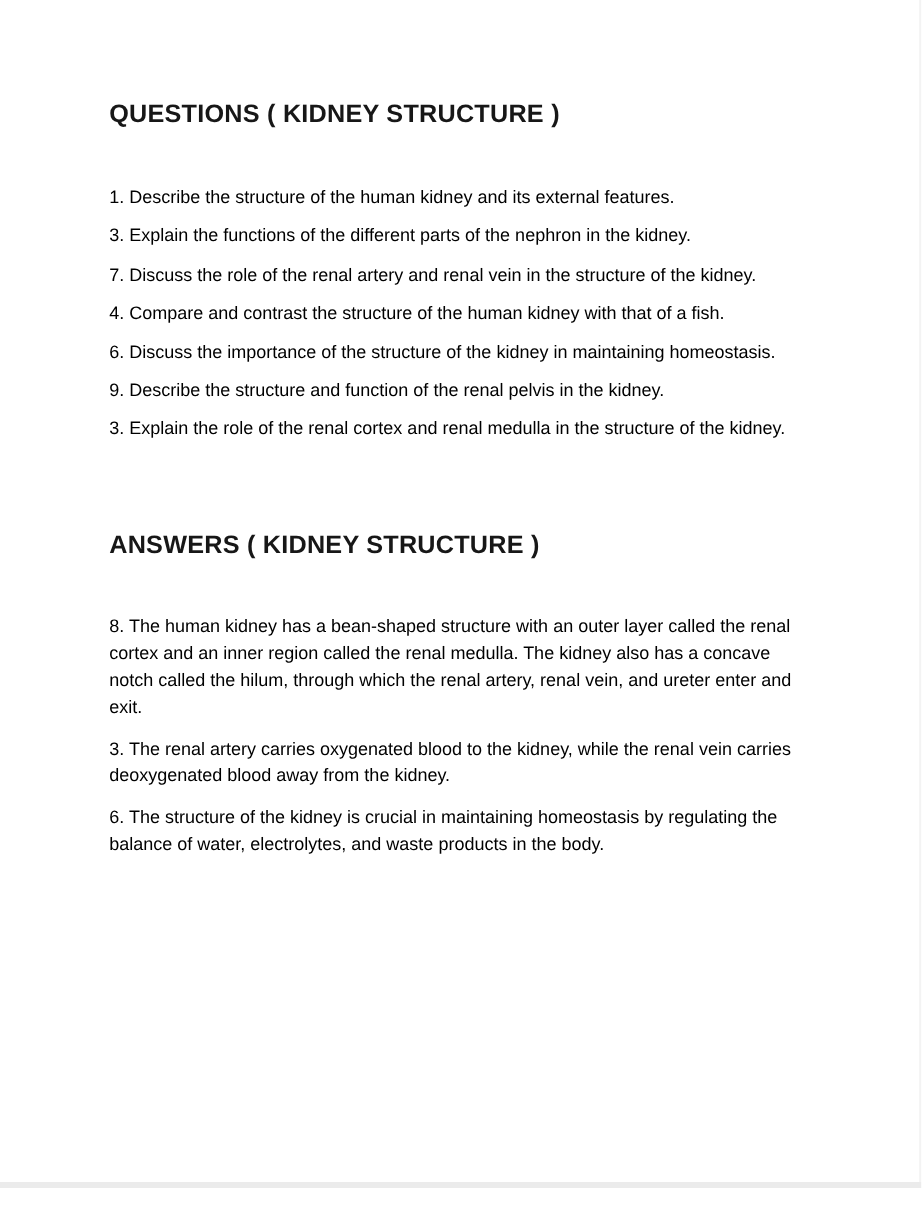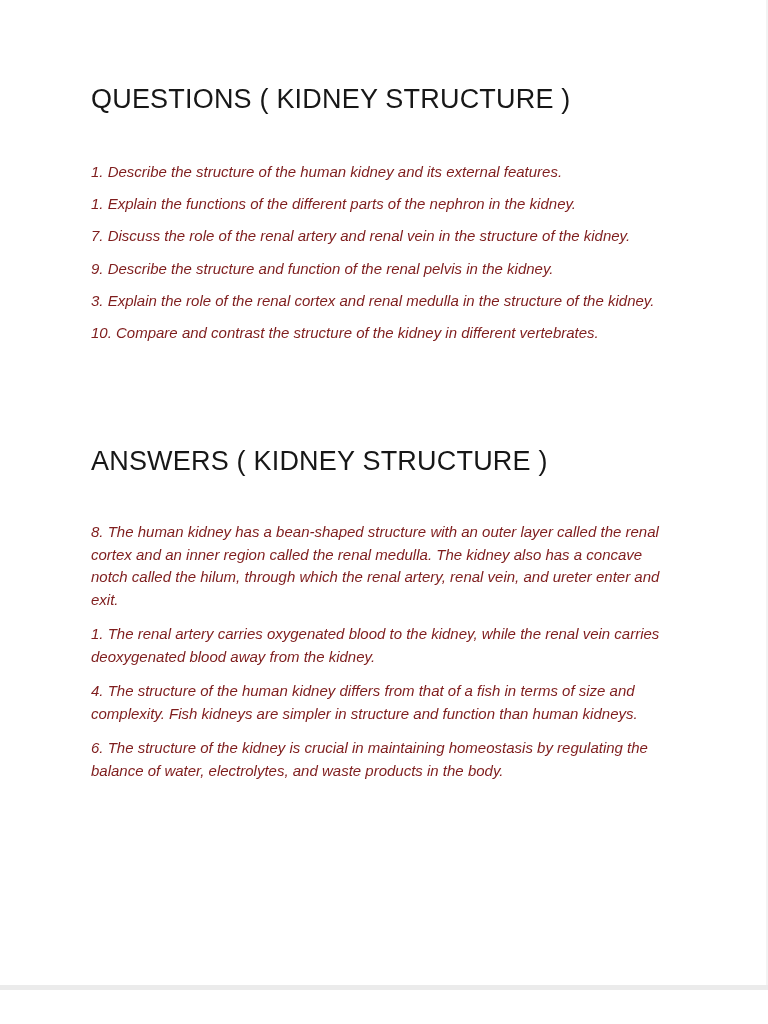--- a/index.html
+++ b/index.html
@@ -17,38 +17,37 @@
     color: #1f1f1f;
     overflow: hidden;
     box-sizing: border-box;
   }
   .content {
     padding: 84px 86px 0 91px;
     box-sizing: border-box;
   }
   h1.doc-title {
     margin: 0;
-    font-size: 27px;
+    font-size: 21px;
     line-height: 1.15;
-    font-weight: 400;
+    font-weight: 700;
     color: #171717;
     letter-spacing: 0.2px;
   }
   h1.doc-title.answers {
-    margin-top: 104px;
+    margin-top: 76px;
   }
   .item-list {
     margin-top: 47px;
   }
   .item-list p {
     margin: 0 0 13px 0;
     font-size: 15px;
     line-height: 1.28;
-    color: #7f1d1d;
-    font-style: italic;
+    color: #000000;
   }
   .item-list.answers-list {
     margin-top: 44px;
   }
   .item-list.answers-list p {
     margin: 0 0 12px 0;
     line-height: 1.5;
   }
   .page-edge {
     position: absolute;
@@ -70,33 +69,33 @@
 </head>
 <body>
 
 <div class="page">
   <div class="content">
 
     <h1 class="doc-title">QUESTIONS ( KIDNEY STRUCTURE )</h1>
 
     <div class="item-list">
       <p>1. Describe the structure of the human kidney and its external features.</p>
-      <p>1. Explain the functions of the different parts of the nephron in the kidney.</p>
+      <p>3. Explain the functions of the different parts of the nephron in the kidney.</p>
       <p>7. Discuss the role of the renal artery and renal vein in the structure of the kidney.</p>
+      <p>4. Compare and contrast the structure of the human kidney with that of a fish.</p>
+      <p>6. Discuss the importance of the structure of the kidney in maintaining homeostasis.</p>
       <p>9. Describe the structure and function of the renal pelvis in the kidney.</p>
       <p>3. Explain the role of the renal cortex and renal medulla in the structure of the kidney.</p>
-      <p>10. Compare and contrast the structure of the kidney in different vertebrates.</p>
     </div>
 
     <h1 class="doc-title answers">ANSWERS ( KIDNEY STRUCTURE )</h1>
 
     <div class="item-list answers-list">
       <p>8. The human kidney has a bean-shaped structure with an outer layer called the renal cortex and an inner region called the renal medulla. The kidney also has a concave notch called the hilum, through which the renal artery, renal vein, and ureter enter and exit.</p>
-      <p>1. The renal artery carries oxygenated blood to the kidney, while the renal vein carries deoxygenated blood away from the kidney.</p>
-      <p>4. The structure of the human kidney differs from that of a fish in terms of size and complexity. Fish kidneys are simpler in structure and function than human kidneys.</p>
+      <p>3. The renal artery carries oxygenated blood to the kidney, while the renal vein carries deoxygenated blood away from the kidney.</p>
       <p>6. The structure of the kidney is crucial in maintaining homeostasis by regulating the balance of water, electrolytes, and waste products in the body.</p>
     </div>
 
   </div>
 
   <div class="page-right-edge"></div>
   <div class="page-edge"></div>
 </div>
 
 </body></html>

